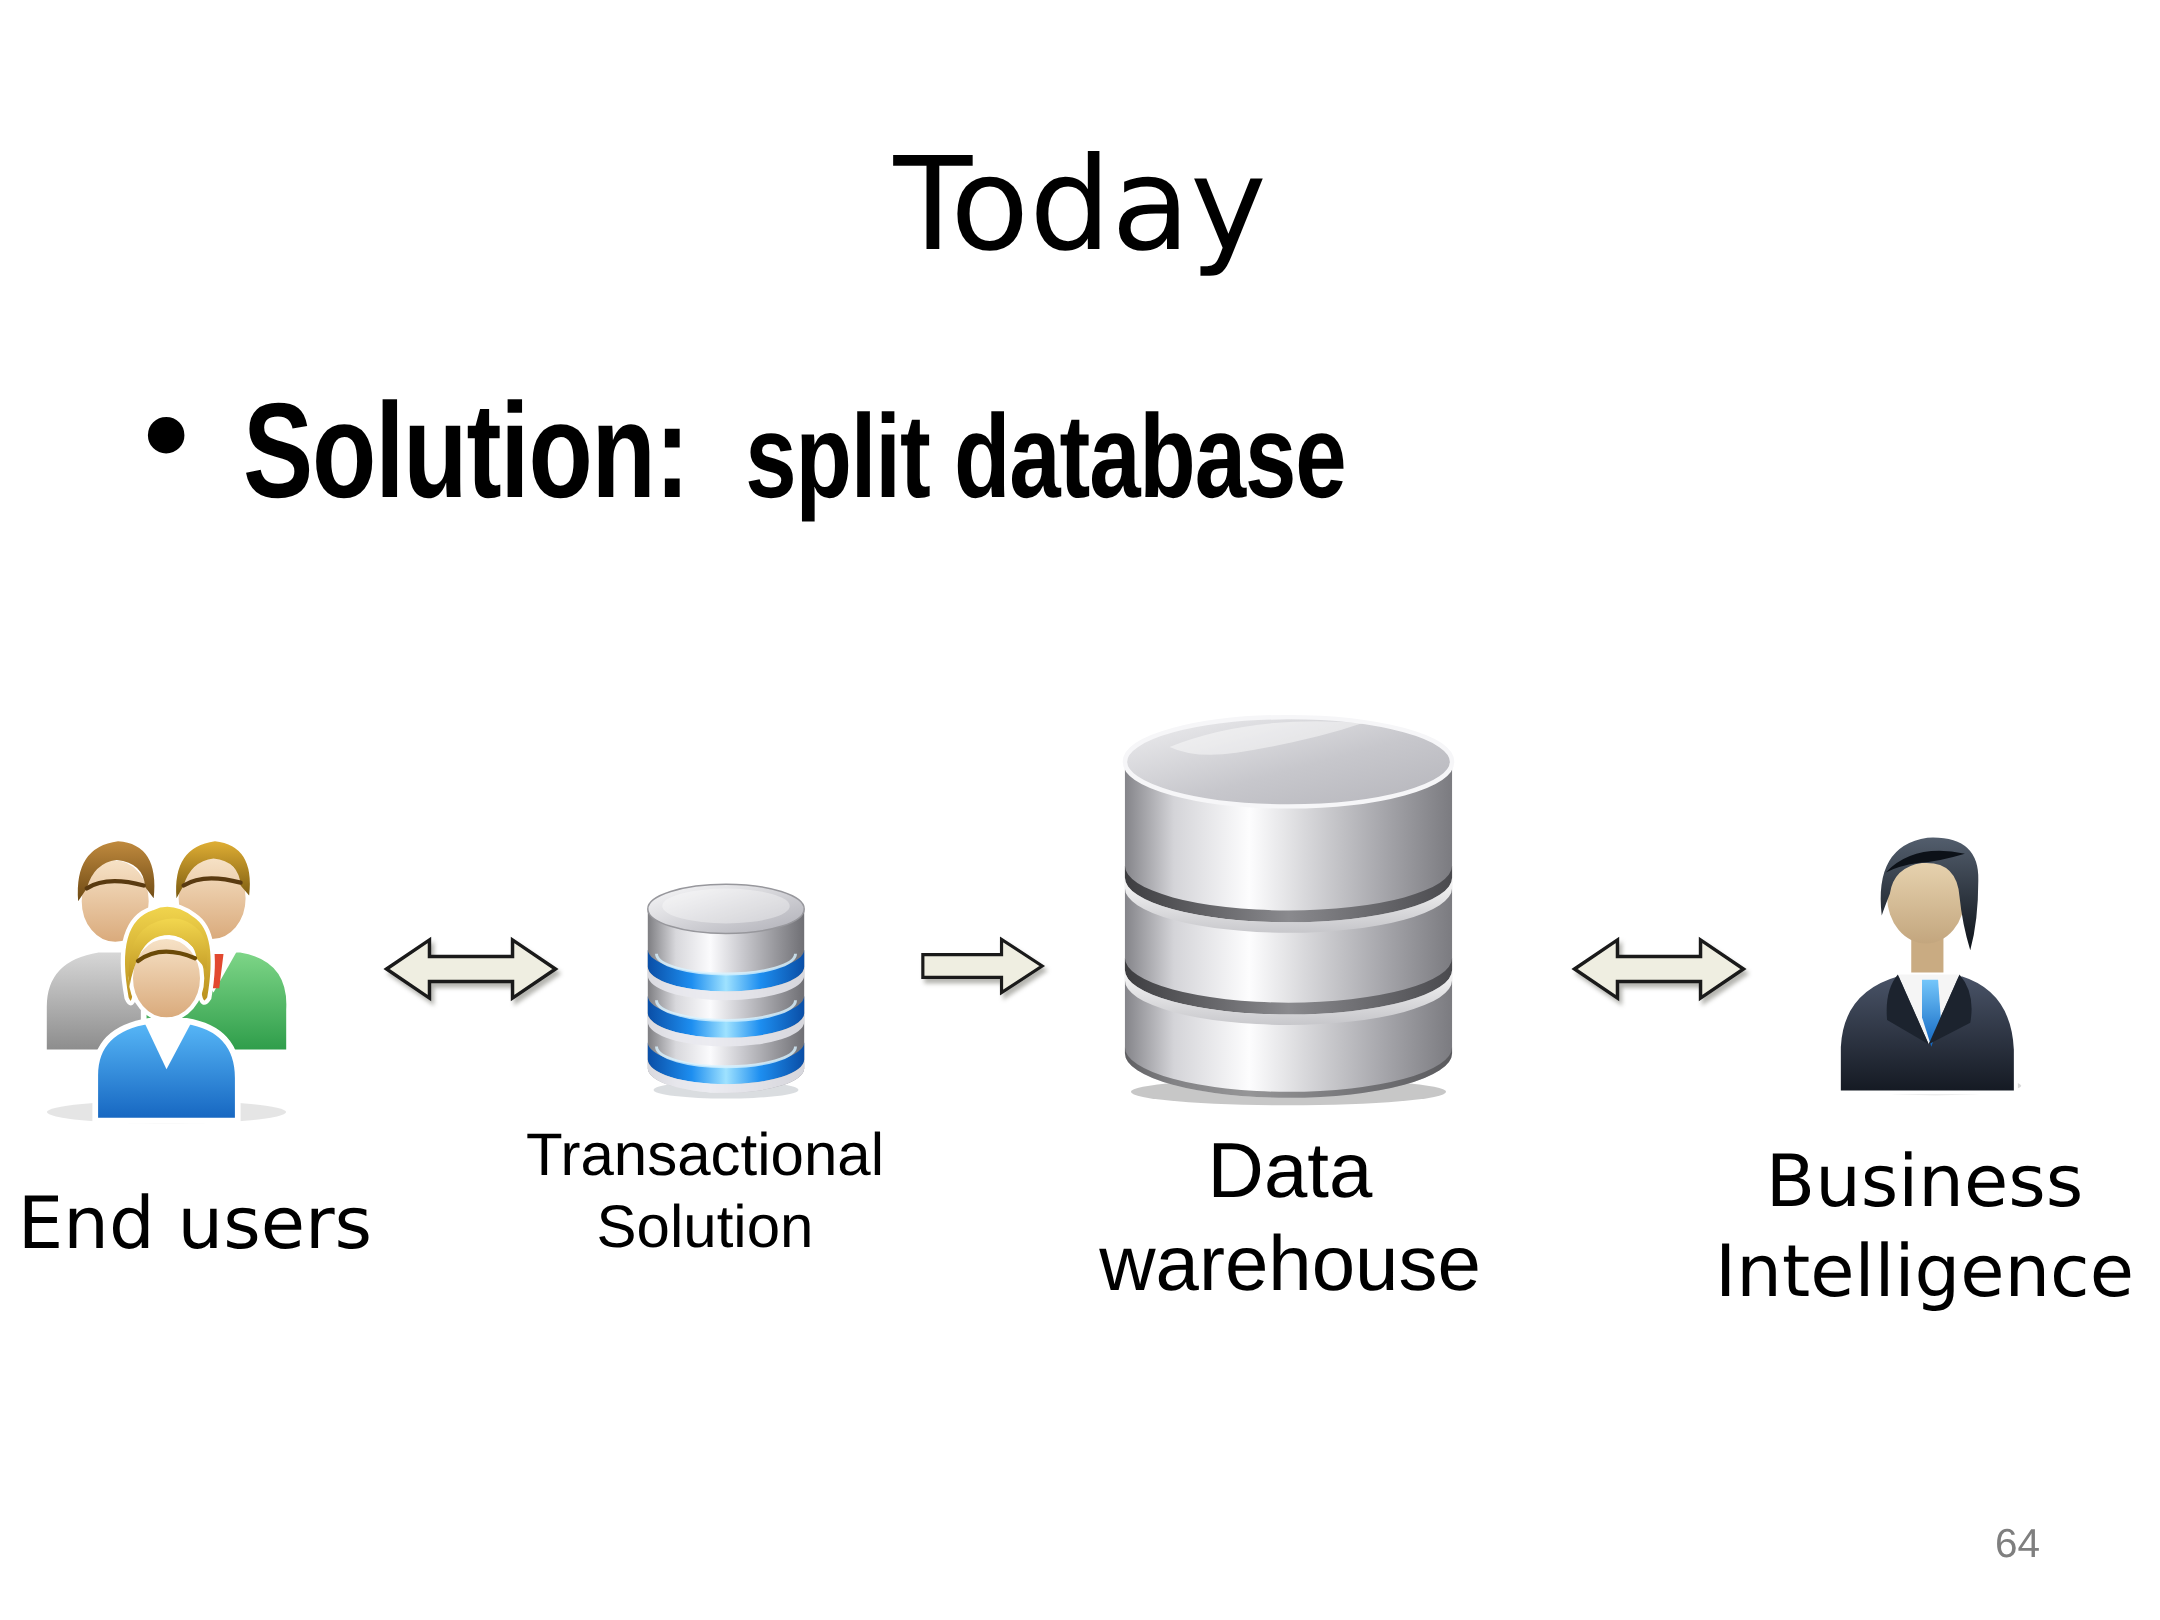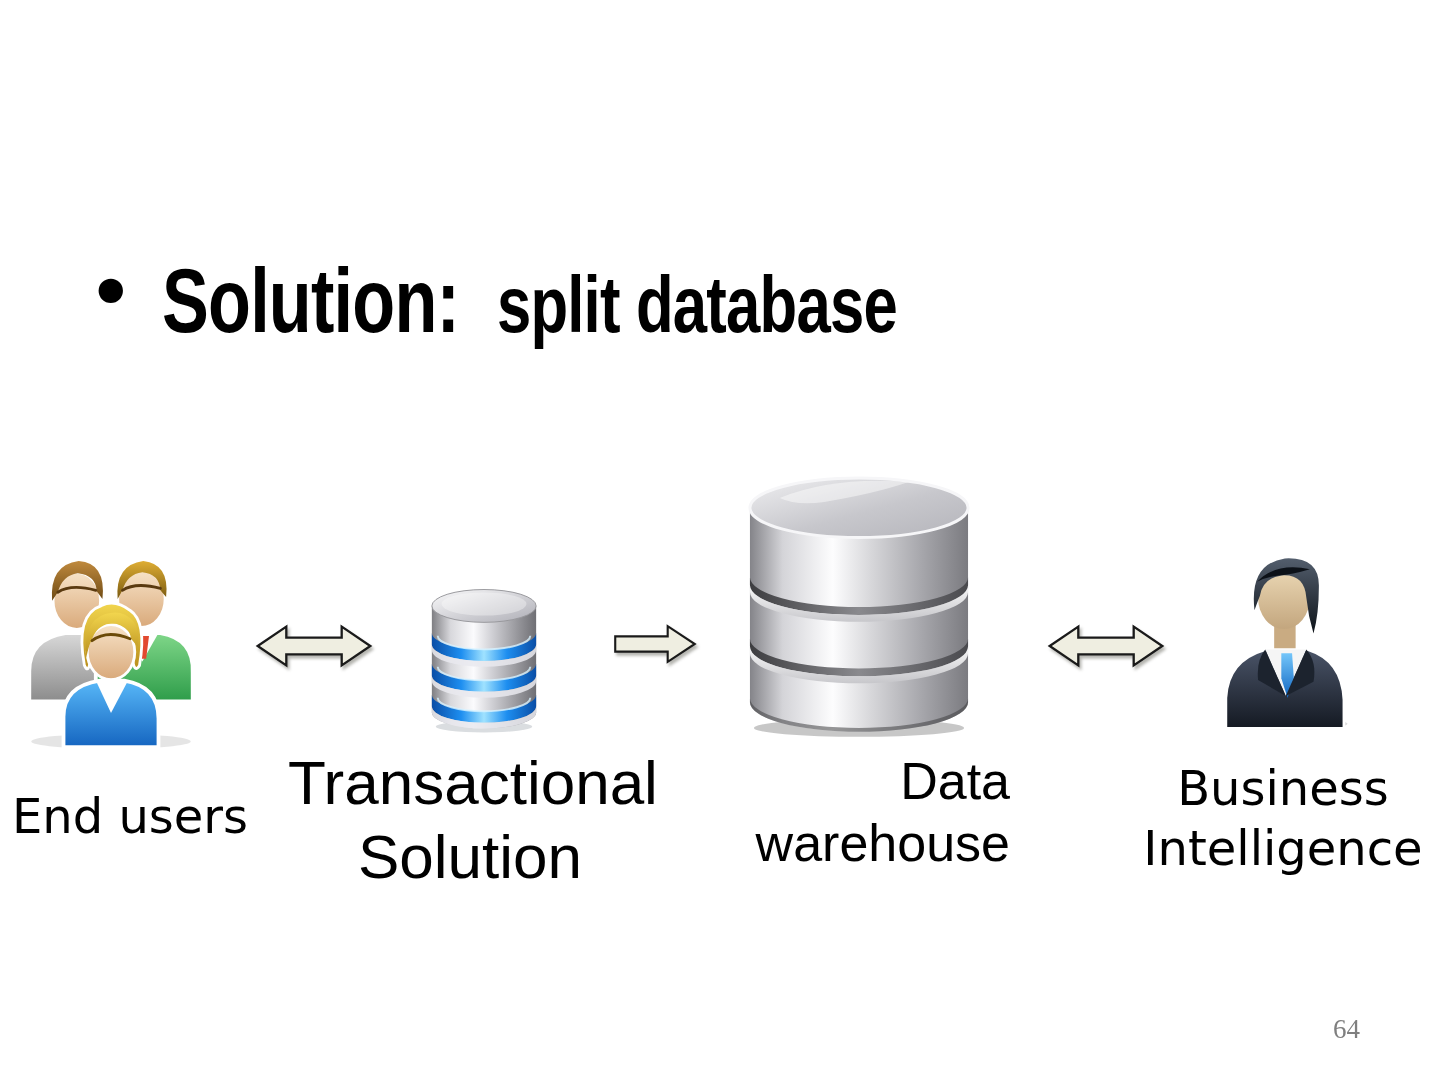--- a/index.html
+++ b/index.html
@@ -30,37 +30,38 @@
   .bullet-strong{ font-size:90px; line-height:1; letter-spacing:-1px; }
   .bullet-rest{ font-size:79px; line-height:1; margin-left:44px; letter-spacing:-1px; }
   
   .diagram{ position:absolute; left:0; top:0; width:1440px; height:856px; }
   .node-icon{ position:absolute; }
   .node-label{ position:absolute; text-align:center; color:#000; }
   .node-label .line{ display:block; white-space:nowrap; }
   .label-end-users{ left:-16px; width:292px; top:786px;
     font-family:"DejaVu Sans", sans-serif; font-size:48px; line-height:1.25; }
   .label-transactional{ left:288px; width:364px; top:746px;
-    font-family:"Liberation Sans", sans-serif; font-size:62px; line-height:1.2; }
+    font-family:"Liberation Sans", sans-serif; font-size:40px; line-height:1.2; }
   .label-warehouse{ left:710px; width:300px; top:750px;
-    font-family:"Liberation Sans", sans-serif; font-size:52px; line-height:1.2;text-align:right; }
+    font-family:"Liberation Sans", sans-serif; font-size:52px; line-height:1.2; }
   .label-bi{ left:1122px; width:322px; top:758px;
     font-family:"DejaVu Sans", sans-serif; font-size:48px; line-height:1.25; }
   .arrow{ position:absolute; filter:drop-shadow(2px 3px 1.5px rgba(90,90,80,0.45)); }
   
   .page-number{
     position:absolute; right:80px; top:1014px;
-    font-size:27px; color:#7f7f7f; font-family:Liberation Serif, serif;margin-left:13px;
+    font-size:27px; color:#7f7f7f; font-family:Liberation Sans, sans-serif;margin-left:13px;
   }
 </style>
 </head>
 <body>
 
 <div class="slide">
 
+  <h1 class="slide-title">Today</h1>
 
   <div class="bullet-line">
     <span class="bullet-marker">•</span>
     <span class="bullet-text">
       <span class="bullet-strong">Solution:</span>
       <span class="bullet-rest">split database</span>
     </span>
   </div>
 
   <div class="diagram">

